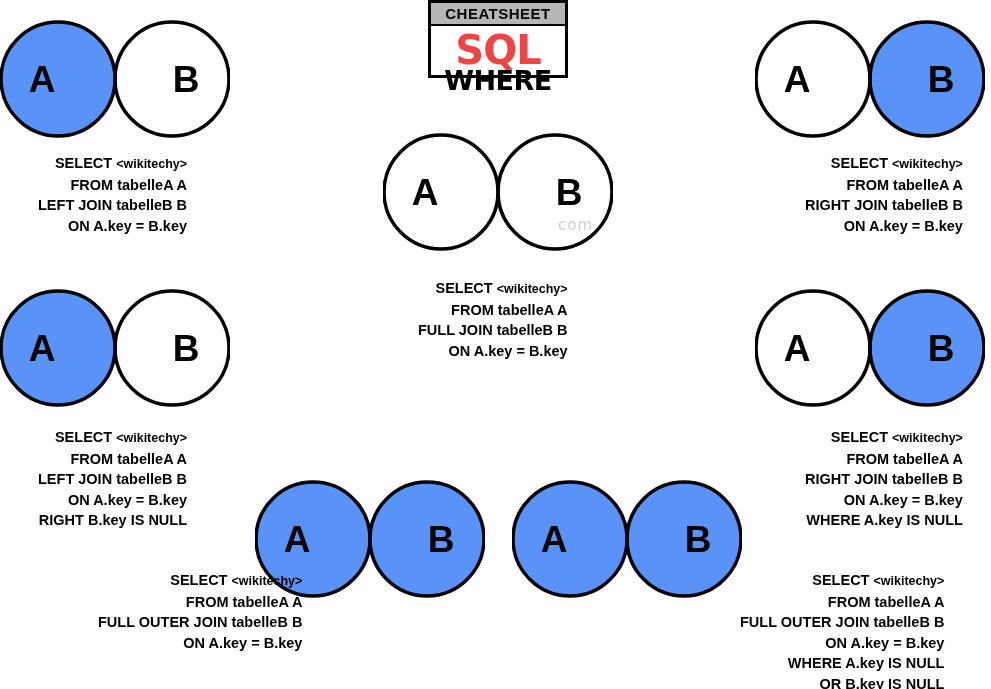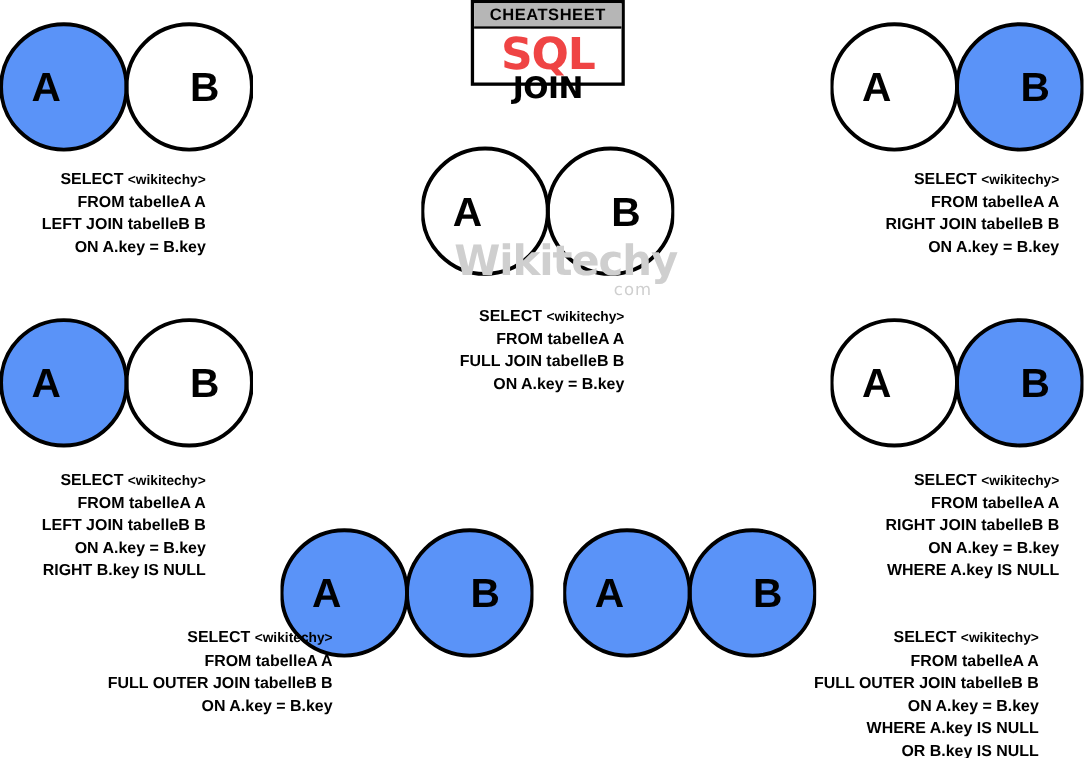--- a/index.html
+++ b/index.html
@@ -131,21 +131,21 @@
 <body>
 
 <div id="page">
 
   <div class="logo">
     <div class="logo-band">
       <span>CHEATSHEET</span>
     </div>
     <div class="logo-main">
       <div class="logo-sql">SQL</div>
-      <div class="logo-joins">JOIN</div>
+      <div class="logo-joins">WHERE</div>
     </div>
   </div>
 
   <svg width="0" height="0" style="position:absolute">
     <defs>
 
       <clipPath id="clipA">
           <circle cx="58" cy="75" r="57"></circle>
         </clipPath>
       <clipPath id="clipB">
@@ -217,21 +217,20 @@
     </svg>
   </div>
   <div class="sql" style="left:418px; top:278px;">
     <div><span>SELECT</span> <span class="tag">&lt;wikitechy&gt;</span></div>
     <div>FROM tabelleA A</div>
     <div>FULL JOIN tabelleB B</div>
     <div>ON A.key = B.key</div>
   </div>
 
   <div class="watermark">
-    <div class="wm-main">Wikitechy</div>
     <div class="wm-sub">com</div>
   </div>
 
   <div class="panel" style="left:0px; top:273px;">
     <svg class="venn" width="230" height="152" viewBox="0 0 230 152">
       <rect x="0" y="0" width="230" height="152" fill="#5a93f8" mask="url(#maskAonly)"></rect>
       <circle cx="58" cy="75" r="57" fill="none" stroke="#000000" stroke-width="3.5"></circle>
       <circle cx="172" cy="75" r="57" fill="none" stroke="#000000" stroke-width="3.5"></circle>
       <text class="venn-label" x="42" y="88" text-anchor="middle">A</text>
       <text class="venn-label" x="186" y="88" text-anchor="middle">B</text>

